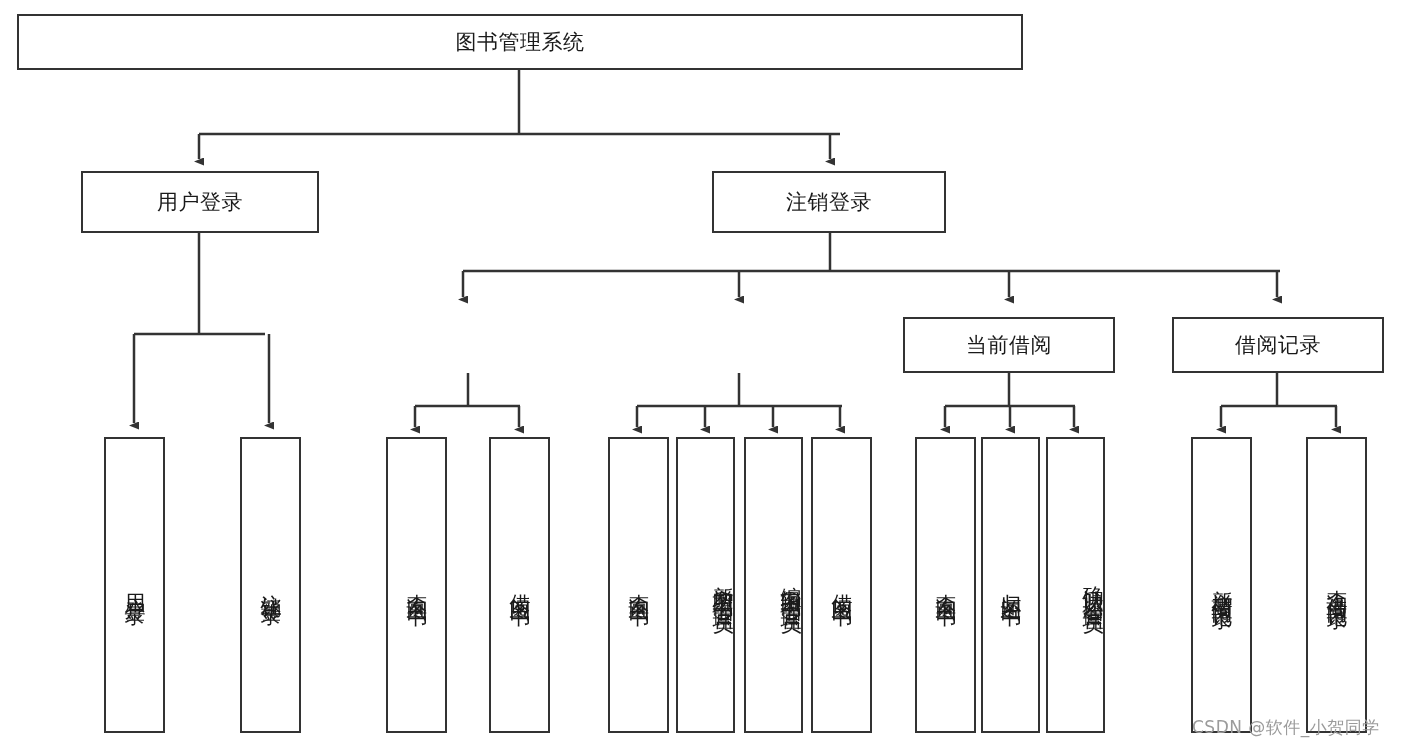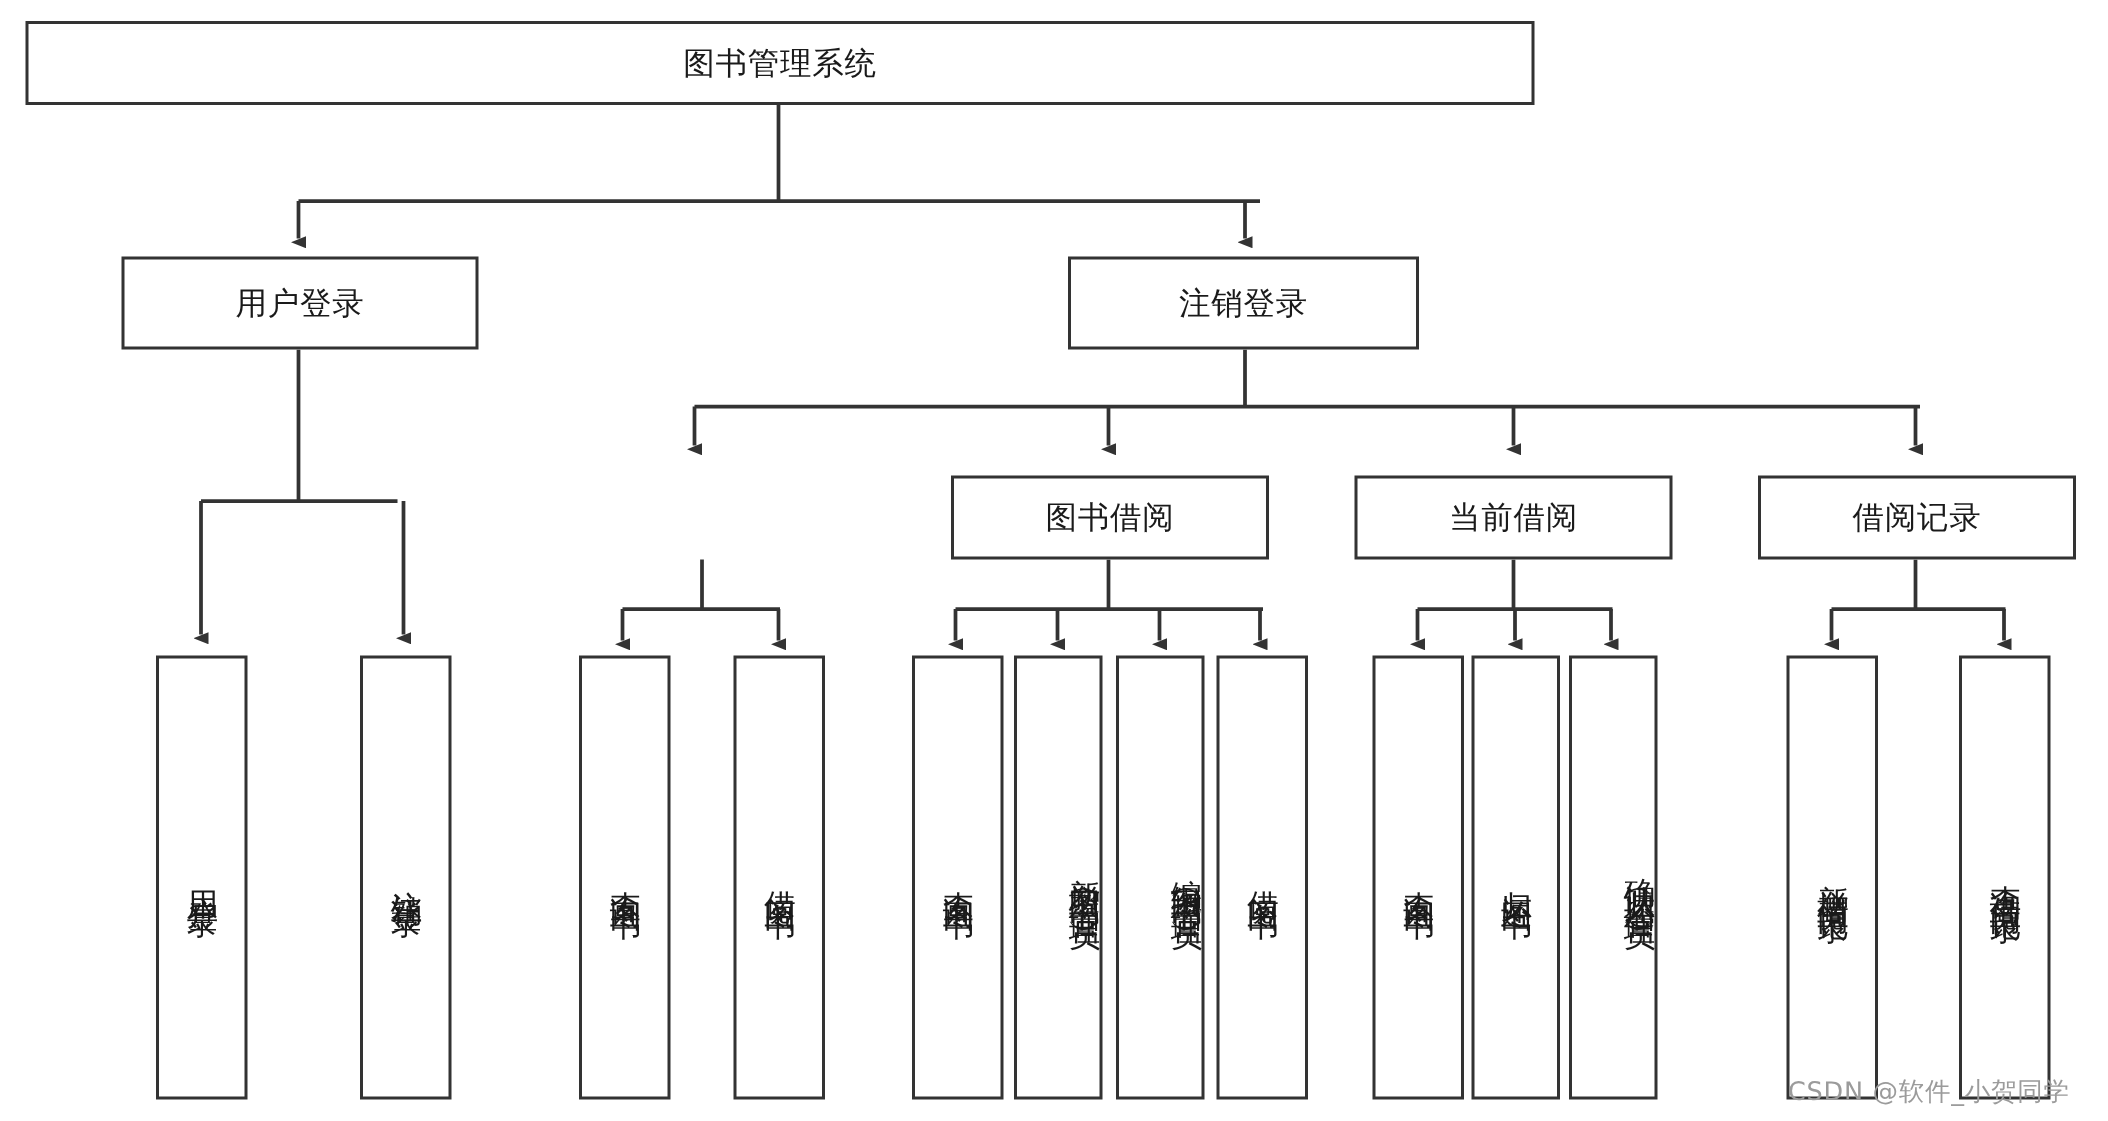--- a/index.html
+++ b/index.html
@@ -127,23 +127,20 @@
     <span class="node-label-h">图书管理系统</span>
   </div>
 
   <div class="node-box" style="left:81px; top:171px; width:238px; height:62px;">
     <span class="node-label-h">用户登录</span>
   </div>
   <div class="node-box" style="left:712px; top:171px; width:234px; height:62px;">
     <span class="node-label-h">注销登录</span>
   </div>
 
-  <div class="node-box" style="left:634px; top:317px; width:212px; height:56px;">
-    <span class="node-label-h">图书借阅</span>
-  </div>
   <div class="node-box" style="left:1172px; top:317px; width:212px; height:56px;">
     <span class="node-label-h">借阅记录</span>
   </div>
   <div class="node-box" style="left:903px; top:317px; width:212px; height:56px;">
     <span class="node-label-h">当前借阅</span>
   </div>
 
   <div class="node-box" style="left:104px; top:437px; width:61px; height:296px;">
     <span class="node-label-v">用户登录</span>
   </div>

